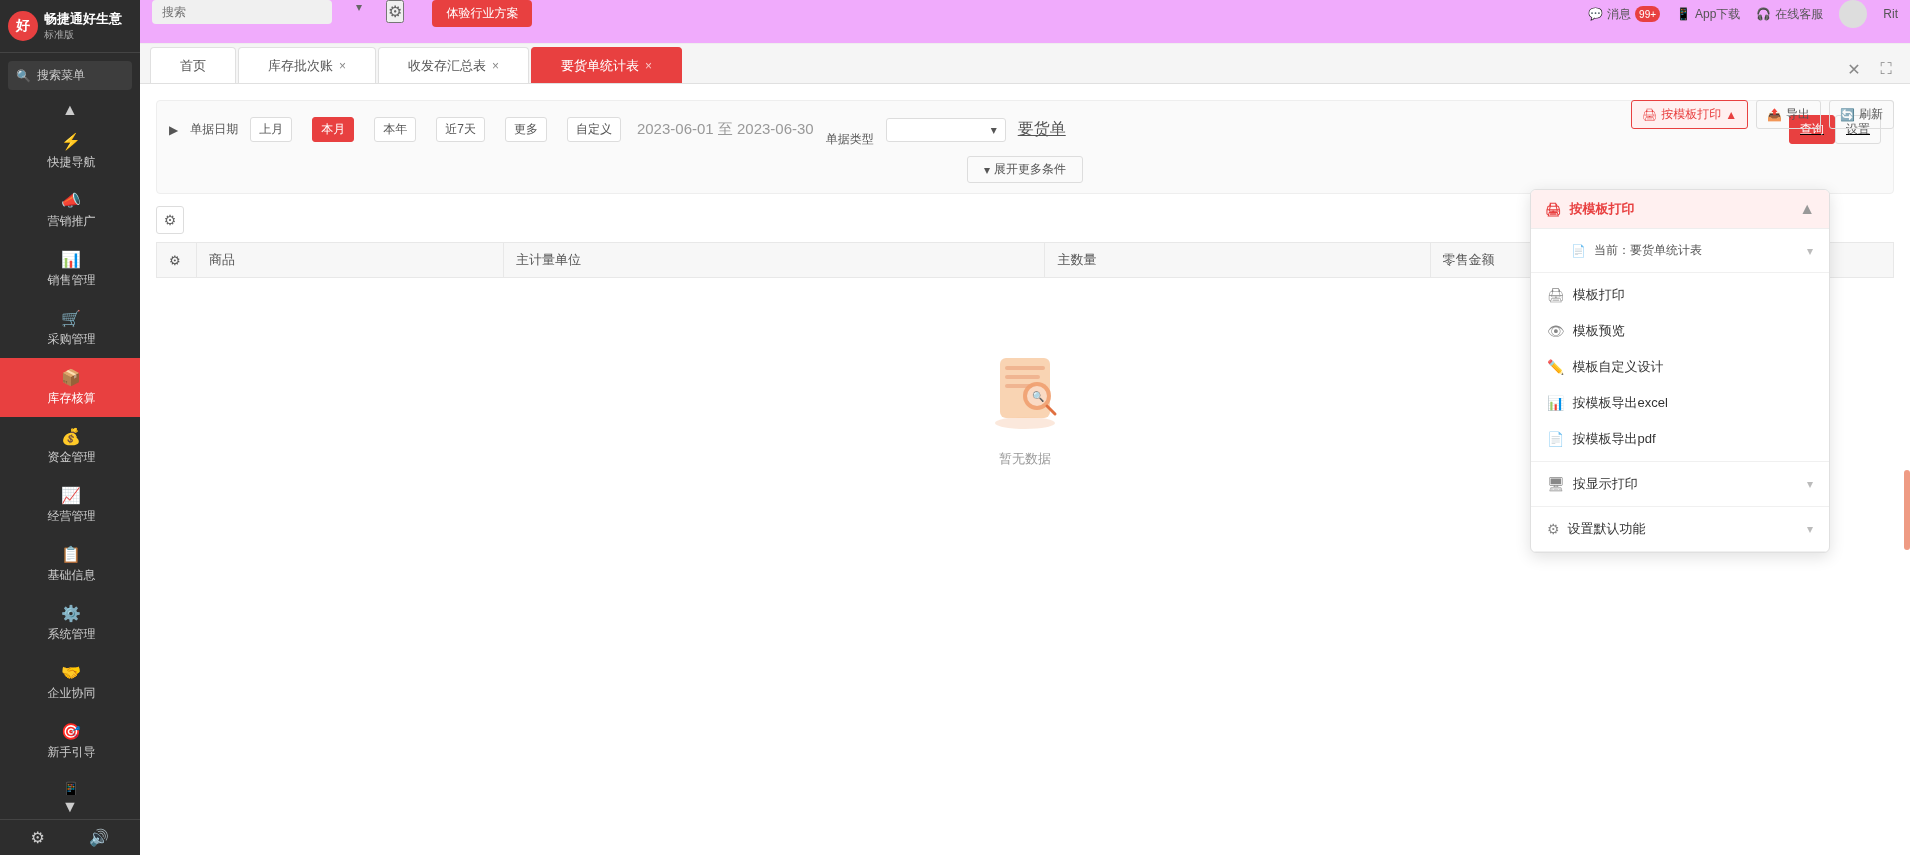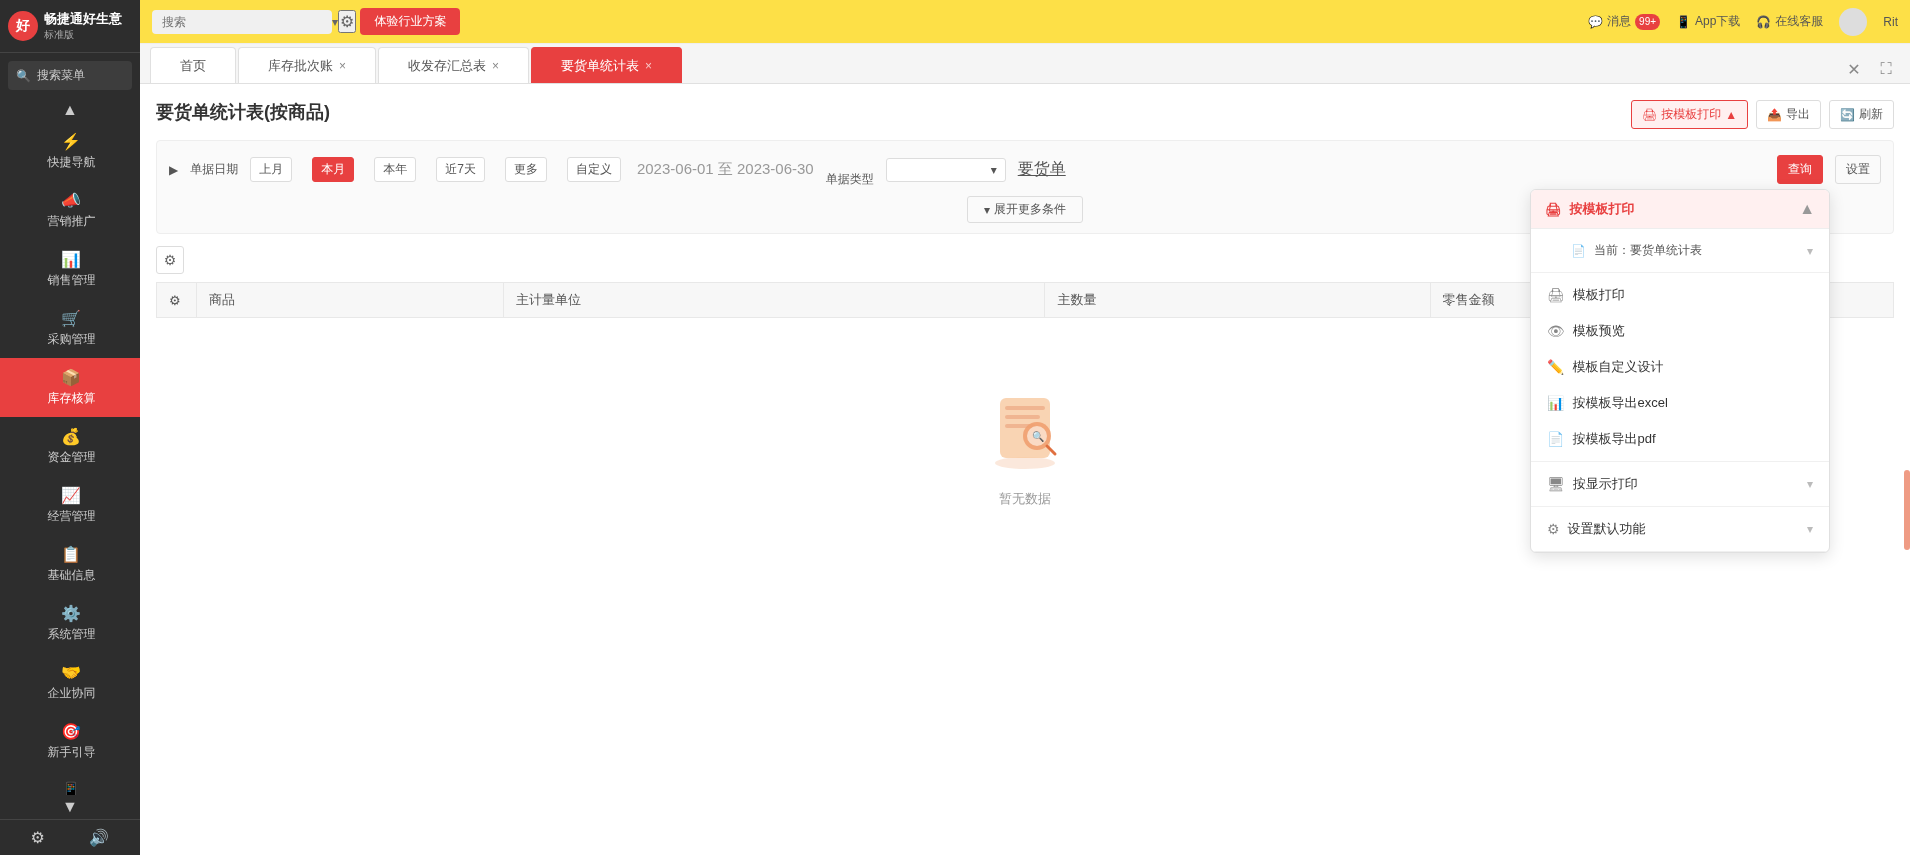--- a/index.html
+++ b/index.html
@@ -93,26 +93,26 @@
       flex: 1;
       display: flex;
       flex-direction: column;
       height: 100%;
       overflow: hidden;
     }
 
     
     .topbar {
       height: 44px;
-      background: #fde047;
-      display: flex;
-      align-items: center;
+      background: #f0abfc;
+      display: flex;
+      align-items: flex-start;
       padding: 0 12px;
       border-bottom: 1px solid #eee;
-      gap: 0;
+      gap: 24px;
       flex-shrink: 0;
     }
     .topbar-search {
       background: #f0f0f0;
       border: none;
       border-radius: 4px;
       padding: 5px 10px;
       width: 180px;
       font-size: 12px;
       color: #999;
@@ -268,21 +268,21 @@
       padding: 4px 8px;
       font-size: 12px;
       color: #555;
       background: white;
       min-width: 120px;
       cursor: pointer;
       display: flex; align-items: center; justify-content: space-between;
     }
     .filter-right {
       margin-left: auto;
-      display: flex; align-items: center; gap: 12px;
+      display: flex; align-items: center; gap: 0; text-decoration: underline;
     }
     .filter-more-label { font-size: 16px; color: #555; text-decoration: underline; }
 
     .filter-expand-row {
       display: flex; justify-content: center;
       margin-top: 8px;
     }
     .expand-more-btn {
       background: none; border: 1px solid #ddd;
       border-radius: 3px; padding: 4px 16px;
@@ -533,21 +533,20 @@
       <span class="tab-close">×</span>
     </div>
     <div class="tabs-right">
       <button class="tabs-window-btn">✕</button>
       <button class="tabs-window-btn">⛶</button>
     </div>
   </div>
 
   <div class="content">
 
-    <div class="page-title">要货单统计表(按商品)</div>
 
     <div class="action-bar">
       <button class="action-btn active">
         <span>🖨</span>
         <span>按模板打印</span>
         <span>▲</span>
       </button>
       <button class="action-btn">
         <span>📤</span>
         <span>导出</span>

